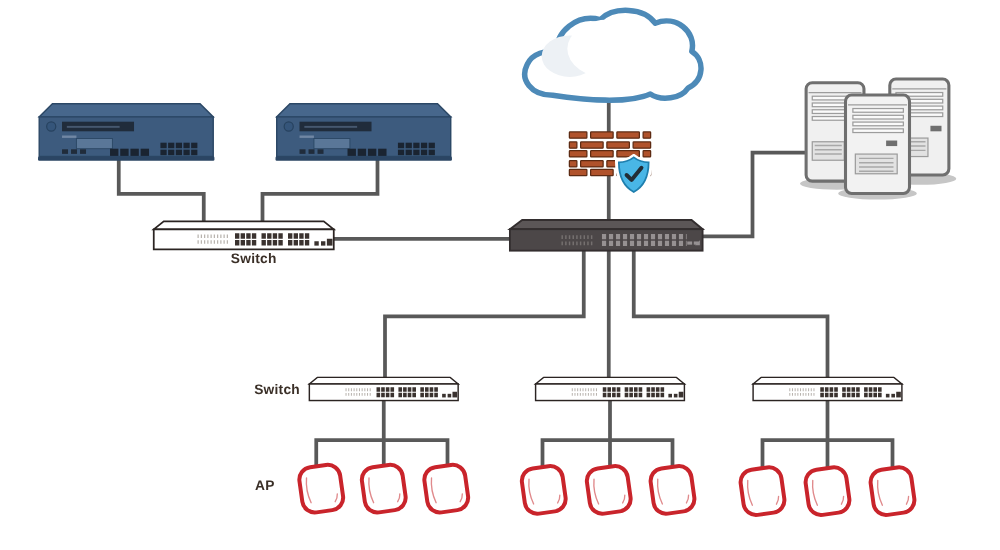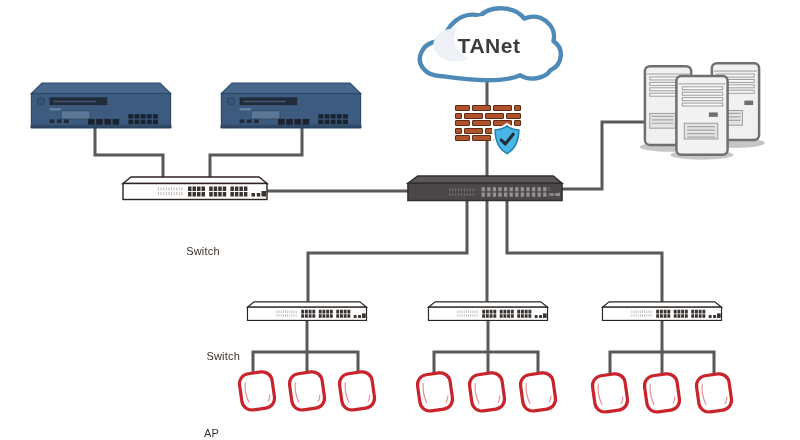--- a/index.html
+++ b/index.html
@@ -3,22 +3,22 @@
 <meta charset="utf-8">
 <style>
   html,body{margin:0;padding:0;background:#fff;}
   .canvas{
     position:relative;width:800px;height:440px;background:#ffffff;
     font-family:"Liberation Sans",sans-serif;overflow:hidden;
   }
   .abs{position:absolute;}
   .wires{position:absolute;left:0;top:0;}
   .lbl{
-    position:absolute;color:#3a2f27;font-weight:400;
-    font-size:11px;letter-spacing:.2px;margin-top:44px;
+    position:absolute;color:#3a2f27;font-weight:700;
+    font-size:11px;letter-spacing:.2px;
   }
   .cloud-label{
     position:absolute;left:410px;top:34px;width:158px;text-align:center;
     font-size:21px;font-weight:700;color:#3c3c3c;letter-spacing:.5px;
   }
   
   .bricks{position:absolute;left:455px;top:105px;width:66px;}
   .brick-row{display:flex;gap:2px;height:6px;margin-bottom:1.5px;}
   .brick{background:#b0522b;border:1px solid #5d2a12;border-radius:1px;box-sizing:border-box;height:6px;}
 </style>
@@ -170,21 +170,20 @@
       <polyline points="488,316 488,378"></polyline>
       <polyline points="434,378 434,352 538,352 538,378"></polyline>
       <polyline points="662,316 662,379"></polyline>
       <polyline points="610,379 610,352 714,352 714,379"></polyline>
     </g>
   </svg>
 
   <svg class="abs" style="left:410px;top:2px" width="158" height="82">
       <use href="#cloud"></use>
     </svg>
-  <div class="cloud-label">TANet</div>
 
   <div class="bricks" aria-hidden="true">
     <div class="brick-row">
         <div class="brick" style="width:15px"></div>
         <div class="brick" style="width:19px"></div>
         <div class="brick" style="width:19px"></div>
         <div class="brick" style="width:7px"></div>
       </div>
     <div class="brick-row">
         <div class="brick" style="width:7px"></div>

